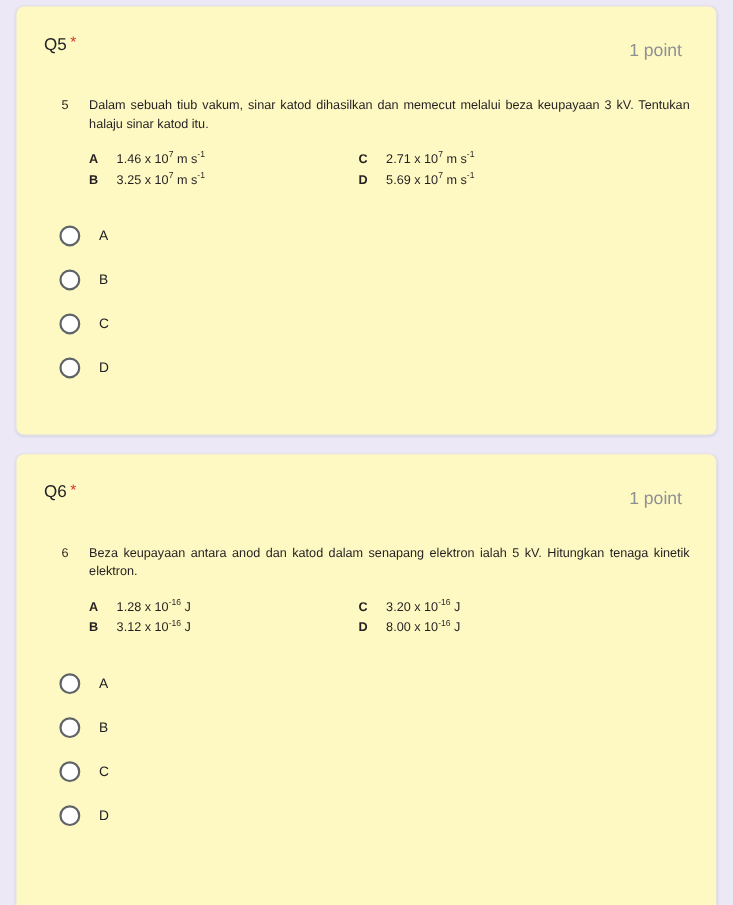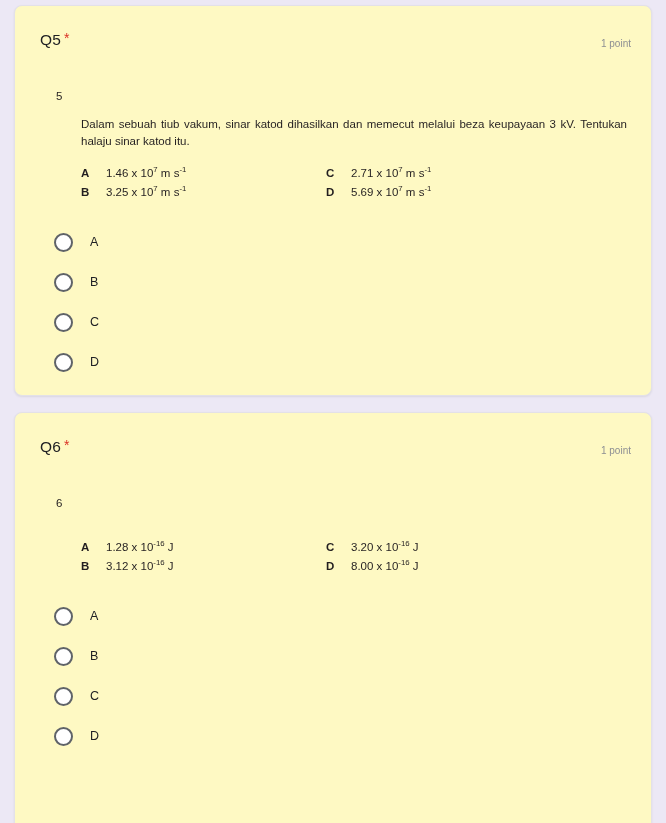--- a/index.html
+++ b/index.html
@@ -45,23 +45,23 @@
     letter-spacing: 0.1px;
   }
   .q-required {
     color: #d93025;
     font-size: 14px;
     margin-left: 3px;
     vertical-align: 2px;
   }
   .q-points {
     position: absolute;
-    right: 20px;
+    right: 31px;
     top: 32px;
-    font-size: 10px;
+    font-size: 16px;
     color: #8d8f93;
   }
 
   .q-body {
     position: relative;
     padding: 0 24px 0 24px;
   }
   .q-row {
     position: relative;
     display: flex;
@@ -75,21 +75,20 @@
     line-height: 16.5px;
     padding-top: 0px;
     text-align: left;
     padding-left: 17px;
   }
   .q-text {
     flex: 1 1 auto;
     font-size: 11.5px;
     line-height: 16.5px;
     color: #231f20;
-    margin-top: 28px;
   }
   .q-text .ms {
     display: block;
     text-align: justify;
     text-align-last: left;
   }
   .q-text .en {
     display: block;
     font-style: italic;
     text-align: justify;
@@ -219,20 +218,21 @@
       <div class="q-label">
         <span>Q6</span><span class="q-required">*</span>
       </div>
       <div class="q-points">1 point</div>
     </div>
 
     <div class="q-body" style="margin-top:36px;">
       <div class="q-row">
         <div class="q-num">6</div>
         <div class="q-text">
+          <span class="ms">Beza keupayaan antara anod dan katod dalam senapang elektron ialah 5 kV. Hitungkan tenaga kinetik elektron.</span>
         </div>
       </div>
 
       <div class="options">
         <div class="opt-grid">
           <div class="opt">
             <span class="letter">A</span>
             <span><span>1.28  x 10</span><sup>-16</sup><span> J</span></span>
           </div>
           <div class="opt">

